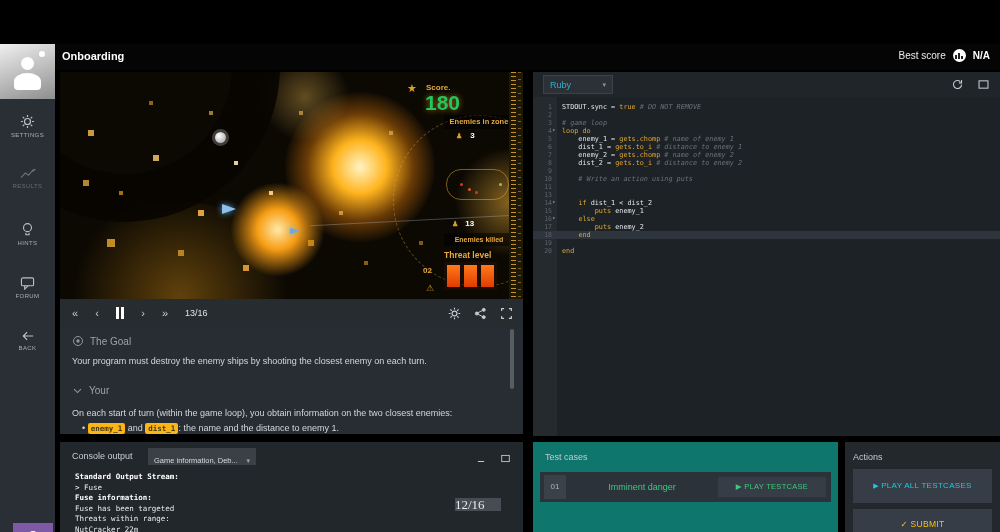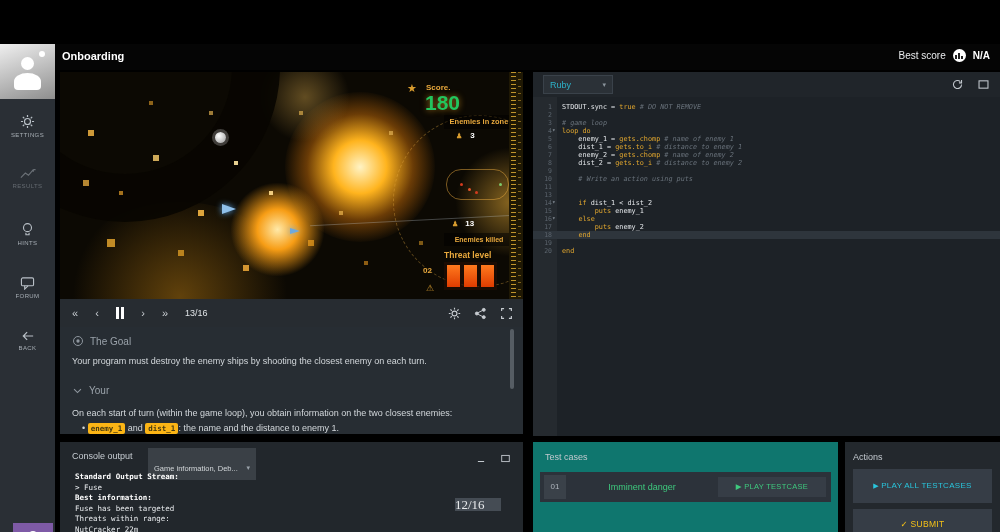--- a/index.html
+++ b/index.html
@@ -93,21 +93,21 @@
   .code-line { position:relative; height:8px; line-height:8px; font-family:"DejaVu Sans Mono",monospace; font-size:6.8px; white-space:pre; }
   .code-line.cur { background:#2e353c; }
   .code-line .ln { position:absolute; left:0; top:0; width:19px; text-align:right; color:#5b646d; font-size:6.5px; }
   .code-line .fold { position:absolute; left:19px; top:-1px; color:#808a93; font-size:6px; }
   .code-line .src { position:absolute; left:29px; top:0; }
   .k { color:#e2a72e; } .c { color:#69727b; font-style:italic; } .p { color:#e4e7ea; }
 
   
   #console { left:60px; top:398px; width:463px; height:134px; background:#22272c; }
   #console-title { position:absolute; left:12px; top:9px; font-size:9px; color:#c6ccd2; }
-  #console-filter { position:absolute; left:88px; top:6px; width:108px; height:17px; background:#3a4046; display:flex; align-items:flex-start; justify-content:space-between; padding:16px 6px; cursor:pointer; }
+  #console-filter { position:absolute; left:88px; top:6px; width:108px; height:17px; background:#3a4046; display:flex; align-items:flex-end; justify-content:space-between; padding:0 6px; cursor:pointer; }
   #console-filter .cf-label { font-size:7.5px; color:#d3d7da; white-space:nowrap; overflow:hidden; }
   #console-filter .chev { font-size:7px; color:#9aa2aa; margin-left:4px; }
   #console-icons { position:absolute; right:12px; top:8px; display:flex; gap:14px; align-items:center; }
   #console-body { position:absolute; left:15px; top:30px; font-family:"DejaVu Sans Mono",monospace; font-size:7.5px; line-height:10.6px; color:#e8ebee; }
   .con-bold { font-weight:bold; color:#fff; }
   #frame-badge { position:absolute; left:395px; top:56px; width:46px; height:13px; background:#454c54; color:#e8eaec; font-family:Liberation Serif, serif; font-size:13px; text-align:left; line-height:13px; }
   #console-divider { position:absolute; left:0; top:106px; width:100%; height:1px; background:#3c434a; }
 
   
   #testcases { left:533px; top:398px; width:305px; height:134px; background:#0f766e; }
@@ -336,21 +336,21 @@
       <span><svg width="10" height="10" viewBox="0 0 16 16">
             <path d="M3 12h10" stroke="#c3c9cf" stroke-width="1.6"></path>
           </svg></span>
       <span><svg width="11" height="11" viewBox="0 0 16 16">
             <rect x="2.5" y="3.5" width="11" height="9" stroke="#c3c9cf" stroke-width="1.3" fill="none"></rect>
           </svg></span>
     </div>
     <div id="console-body">
         <div class="con-bold">Standard Output Stream:</div>
         <div>&gt; Fuse</div>
-        <div class="con-bold">Best information:</div>
+        <div class="con-bold">Fuse information:</div>
         <div>Fuse has been targeted</div>
         <div>Threats within range:</div>
         <div>NutCracker 22m</div>
         <div>Buster 32m</div>
       </div>
     <div id="frame-badge">12/16</div>
     <div id="console-divider"></div>
   </div>
 
   <div id="testcases" class="panel">

